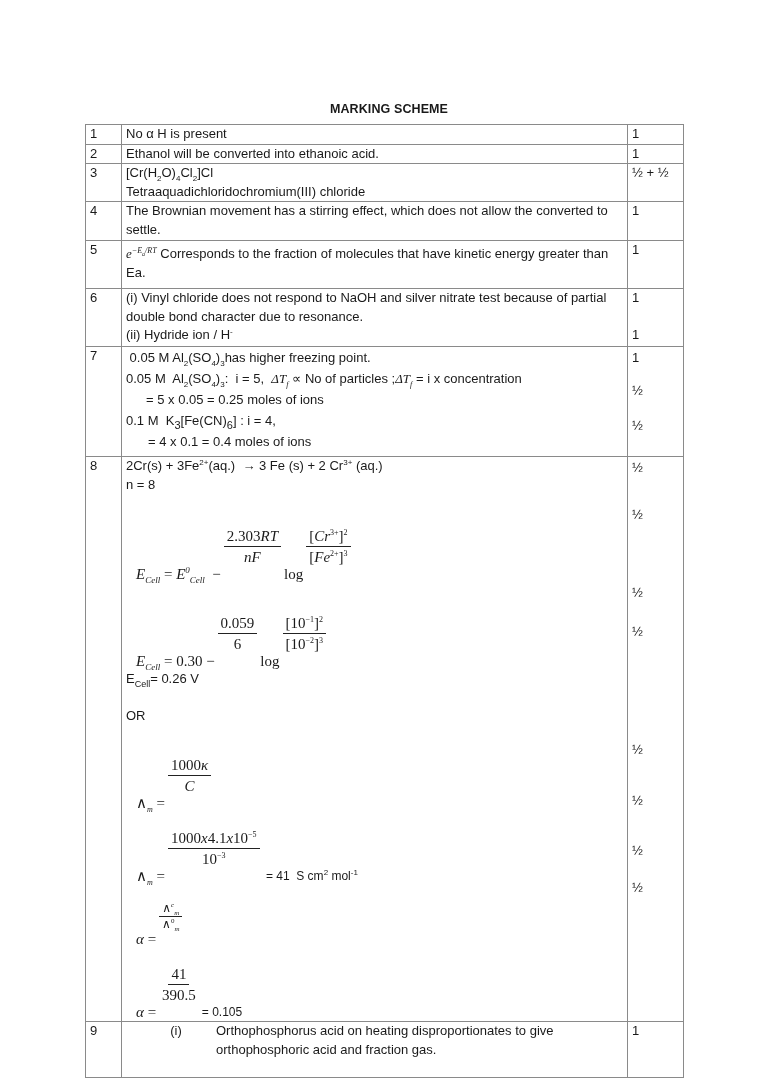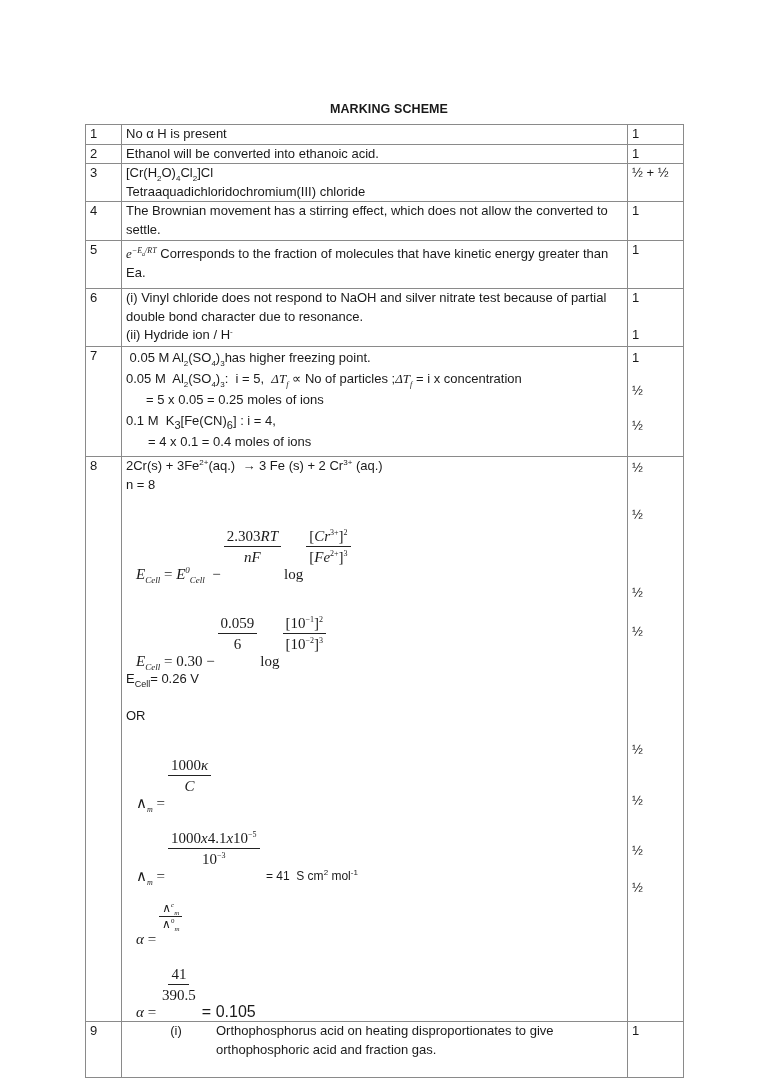--- a/index.html
+++ b/index.html
@@ -163,21 +163,21 @@
         <i>α</i>&nbsp;=<span class="frac small">
               <span class="numr">∧<sup style="font-size:7px"><i>c</i></sup><sub style="font-size:7px"><i>m</i></sub></span>
               <span class="den">∧<sup style="font-size:7px">0</sup><sub style="font-size:7px"><i>m</i></sub></span>
             </span>
       </div>
       <div class="eq" style="padding-left:10px;">
         <i>α</i>&nbsp;=<span class="frac">
               <span class="numr">41</span>
               <span class="den">390.5</span>
             </span>
-        <span style="font-family:'Liberation Sans',sans-serif; font-size:16px;">= 0.105</span>
+        <span style="font-family:'Liberation Sans',sans-serif; font-size:12px;">= 0.105</span>
       </div>
     </td>
     <td class="mark">
       <span class="mline" style="margin-top:2px">½</span>
       <span class="mline" style="height:28px"></span>
       <span class="mline">½</span>
       <span class="mline" style="height:60px"></span>
       <span class="mline">½</span>
       <span class="mline" style="height:20px"></span>
       <span class="mline">½</span>

